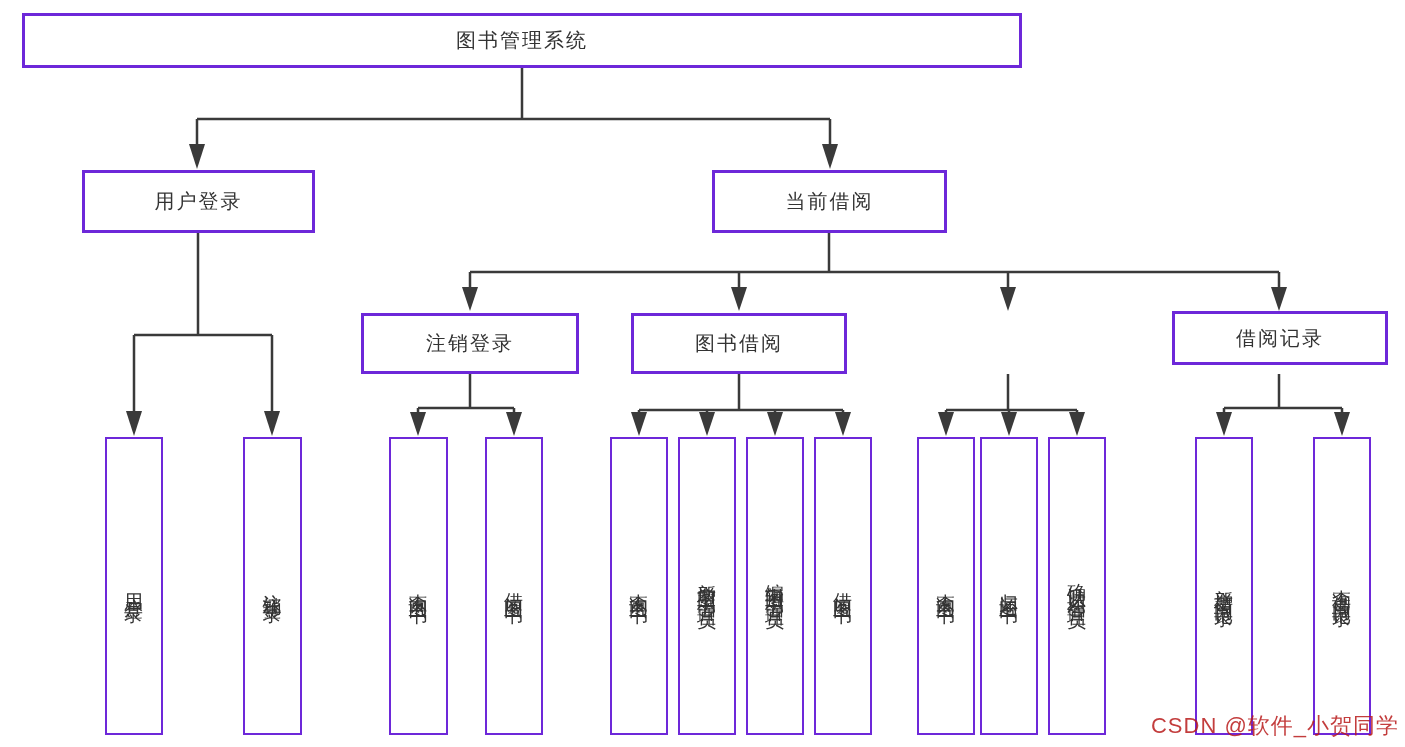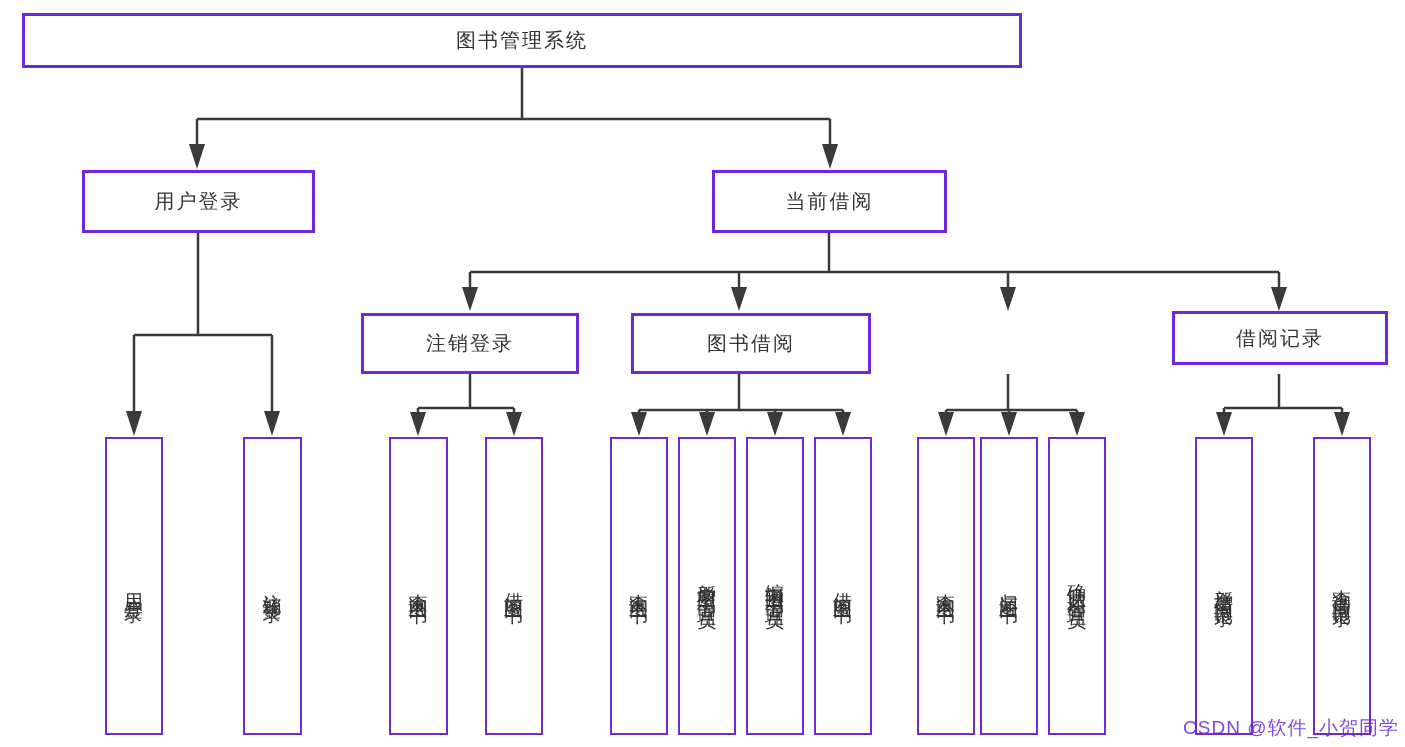--- a/index.html
+++ b/index.html
@@ -17,21 +17,21 @@
   .node-h span {
     font-size:20px; letter-spacing:2px; white-space:nowrap;
   }
   .node-v { border-width:2.5px; }
   .node-v span {
     writing-mode:vertical-rl; text-orientation:mixed;
     font-size:19px; letter-spacing:4px; line-height:1;
   }
   .watermark {
     position:absolute; right:6px; bottom:6px; z-index:3;
-    font-size:19px; color:#6d28d9; letter-spacing:1px; opacity:0.85;
+    font-size:22px; color:#b91c1c; letter-spacing:1px; opacity:0.85;
     white-space:nowrap;
   }
 </style>
 </head>
 <body>
 
 <div class="stage">
 
   <svg class="connectors" width="1405" height="747" viewBox="0 0 1405 747">
     <g stroke="#3a3a3a" stroke-width="2.5" fill="none">
@@ -73,21 +73,21 @@
   <div class="node node-h" style="left:82px;top:170px;width:233px;height:63px">
     <span>用户登录</span>
   </div>
   <div class="node node-h" style="left:712px;top:170px;width:235px;height:63px">
     <span>当前借阅</span>
   </div>
 
   <div class="node node-h" style="left:361px;top:313px;width:218px;height:61px">
     <span>注销登录</span>
   </div>
-  <div class="node node-h" style="left:631px;top:313px;width:240px;height:61px">
+  <div class="node node-h" style="left:631px;top:313px;width:216px;height:61px">
     <span>图书借阅</span>
   </div>
   <div class="node node-h" style="left:1172px;top:311px;width:216px;height:54px">
     <span>借阅记录</span>
   </div>
 
   <div class="node node-v" style="left:105px;top:437px;width:58px;height:298px">
     <span>用户登录</span>
   </div>
   <div class="node node-v" style="left:243px;top:437px;width:59px;height:298px">

